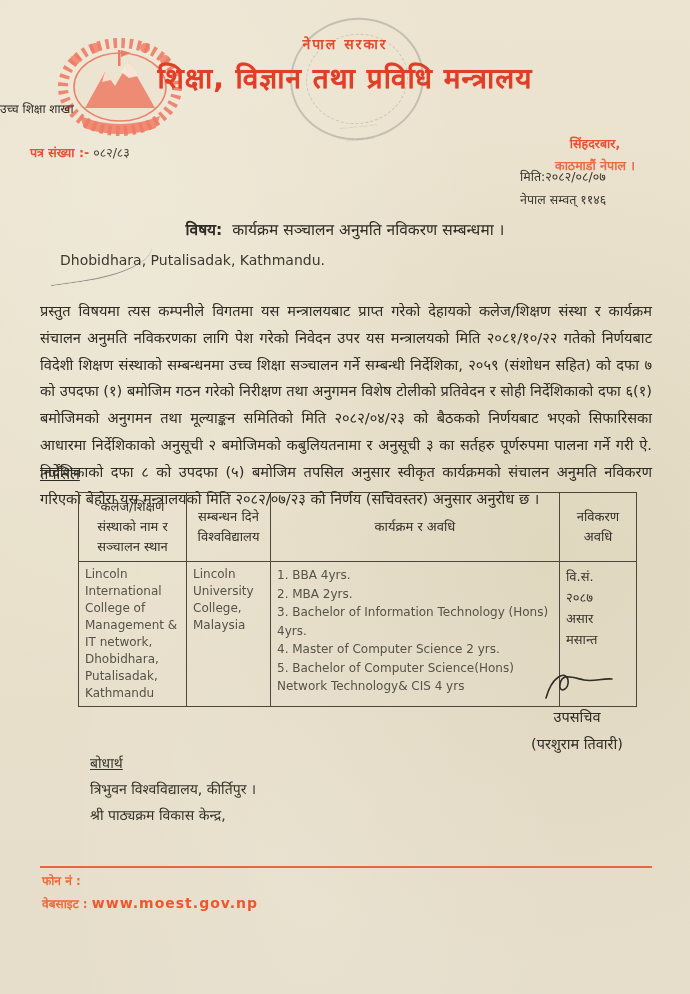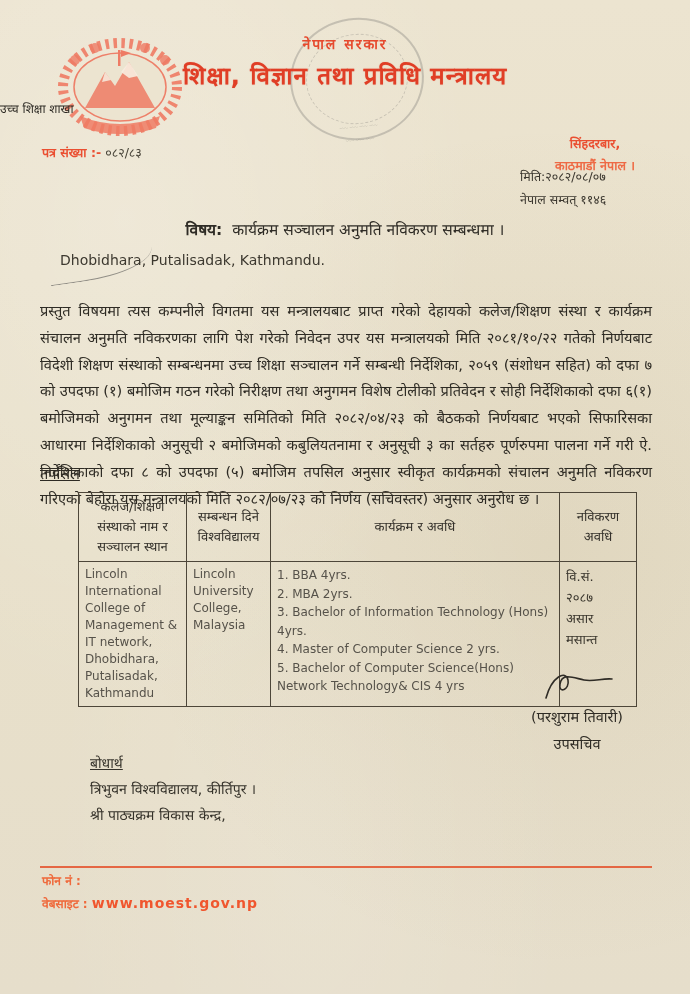--- a/index.html
+++ b/index.html
@@ -9,28 +9,28 @@
     color:#35322b;
     background:
       radial-gradient(ellipse at 18% 22%, rgba(255,255,255,.20), transparent 45%),
       radial-gradient(ellipse at 80% 55%, rgba(130,105,60,.08), transparent 55%),
       radial-gradient(ellipse at 45% 85%, rgba(255,255,255,.10), transparent 50%),
       linear-gradient(180deg,#ece4d0 0%, #e8e0ca 55%, #e6decb 100%);
   }
   .abs{position:absolute;}
   
   .gov-line{top:34px;left:0;width:100%;text-align:center;color:#e64a2e;font-size:14px;font-weight:bold;letter-spacing:2px;}
-  .ministry{top:58px;left:0;width:100%;text-align:center;color:#e03e26;font-size:24px;font-weight:bold;letter-spacing:1px;text-shadow:0 0 1px rgba(224,62,38,.4);}
+  .ministry{top:58px;left:0;width:100%;text-align:center;color:#e03e26;font-size:28px;font-weight:bold;letter-spacing:1px;text-shadow:0 0 1px rgba(224,62,38,.4);}
   .section-line{top:100px;left:0;width:100%;color:#2e2b25;font-size:12px;}
   .emblem{top:38px;left:55px;}
   .stamp{top:18px;left:290px;width:130px;height:118px;border:2px solid rgba(95,95,95,.28);border-radius:50%;transform:rotate(-8deg);}
   .stamp-inner{position:absolute;top:14px;left:14px;right:14px;bottom:14px;border:1px dashed rgba(95,95,95,.25);border-radius:50%;}
   .stamp-scribble{top:118px;left:300px;width:120px;color:rgba(80,80,80,.35);font-size:9px;text-align:center;transform:rotate(-6deg);letter-spacing:1px;}
   
-  .refs-left{top:140px;left:42px;font-size:12.5px;line-height:25px;}
+  .refs-left{top:140px;left:30px;font-size:12.5px;line-height:25px;}
   .ref-label{color:#ea4f31;font-weight:bold;}
   .ref-value{color:#474338;}
   .refs-right{top:134px;left:520px;width:150px;font-size:12.5px;line-height:19px;}
   .loc1{color:#ea4f31;font-weight:bold;text-align:center;}
   .loc2{color:#ee6a45;font-weight:bold;text-align:center;margin-top:3px;}
   .miti{color:#3a362e;margin-top:-8px;}
   .samvat{color:#3a362e;margin-top:4px;}
   
   .subject{top:218px;left:0;width:100%;text-align:center;font-size:15.5px;color:#2f2c26;}
   .subject b{font-weight:bold;}
@@ -151,22 +151,22 @@
           <div class="renew">मसान्त</div>
         </td>
       </tr>
     </tbody>
   </table>
 
   <div class="abs sig-block">
     <svg class="sig-svg" width="90" height="40" viewBox="0 0 90 40">
       <path d="M14,30 C20,8 34,2 36,12 C38,22 26,26 28,16 C30,4 42,10 52,12 C62,14 70,10 80,11" fill="none" stroke="#2f2c26" stroke-width="1.6" stroke-linecap="round"></path>
     </svg>
+    <div>उपसचिव</div>
     <div>(परशुराम तिवारी)</div>
-    <div>उपसचिव</div>
   </div>
 
   <div class="abs cc">
     <div class="cc-label">बोधार्थ</div>
     <div>त्रिभुवन विश्वविद्यालय, कीर्तिपुर ।</div>
     <div>श्री पाठ्यक्रम विकास केन्द्र,</div>
   </div>
 
   <div class="abs footer-rule"></div>
   <div class="abs footer-phone">फोन नं :</div>

